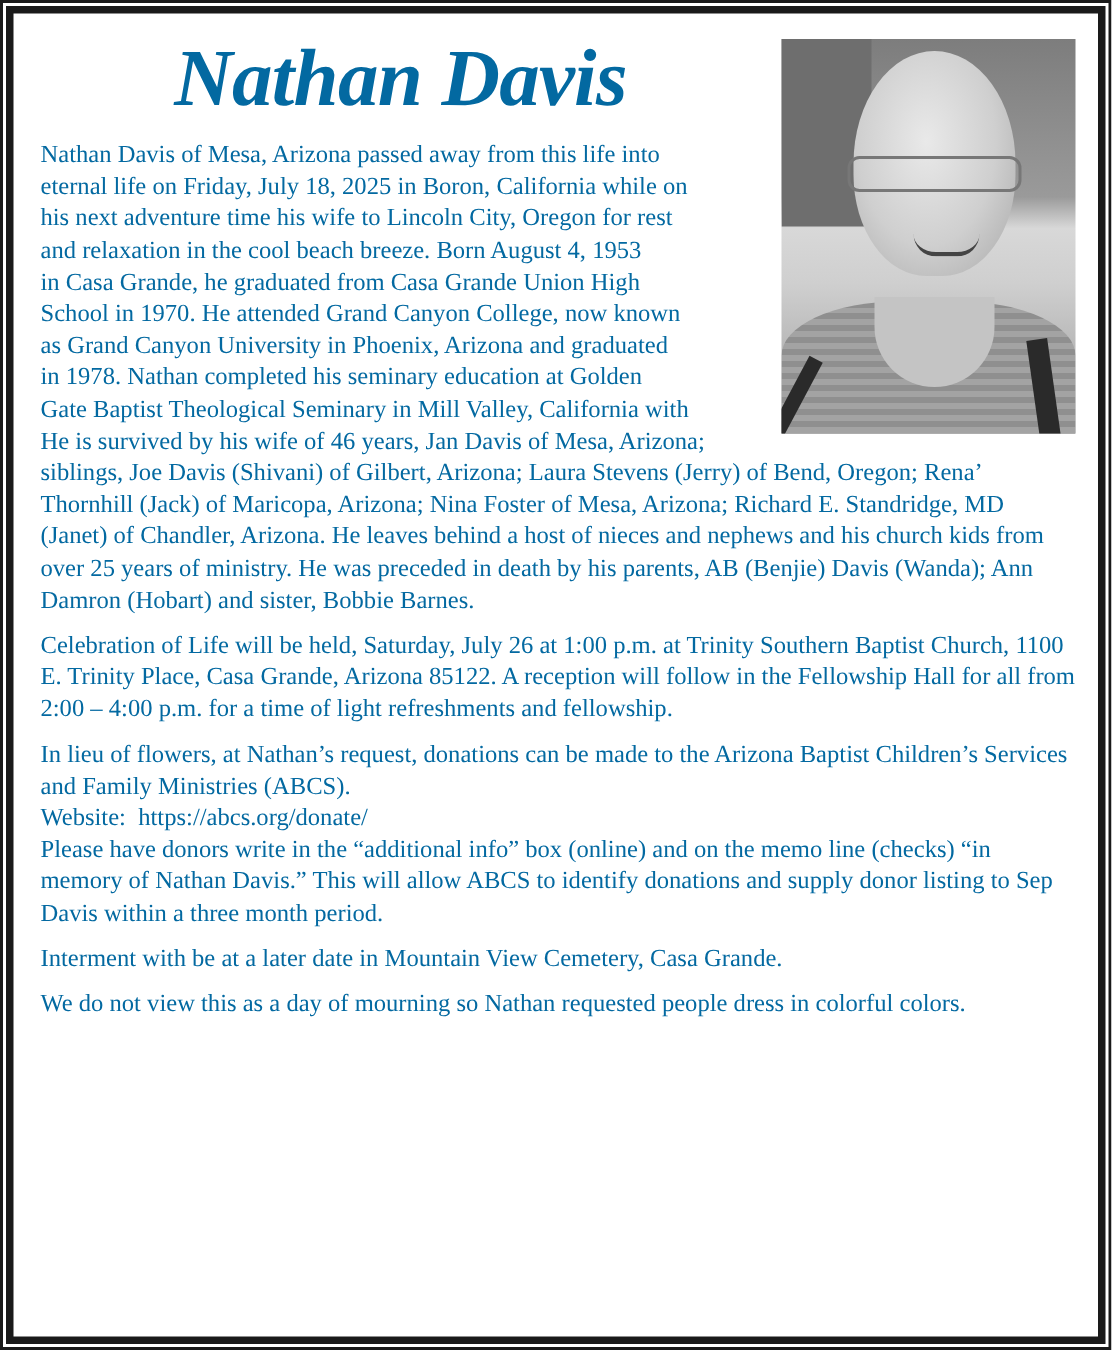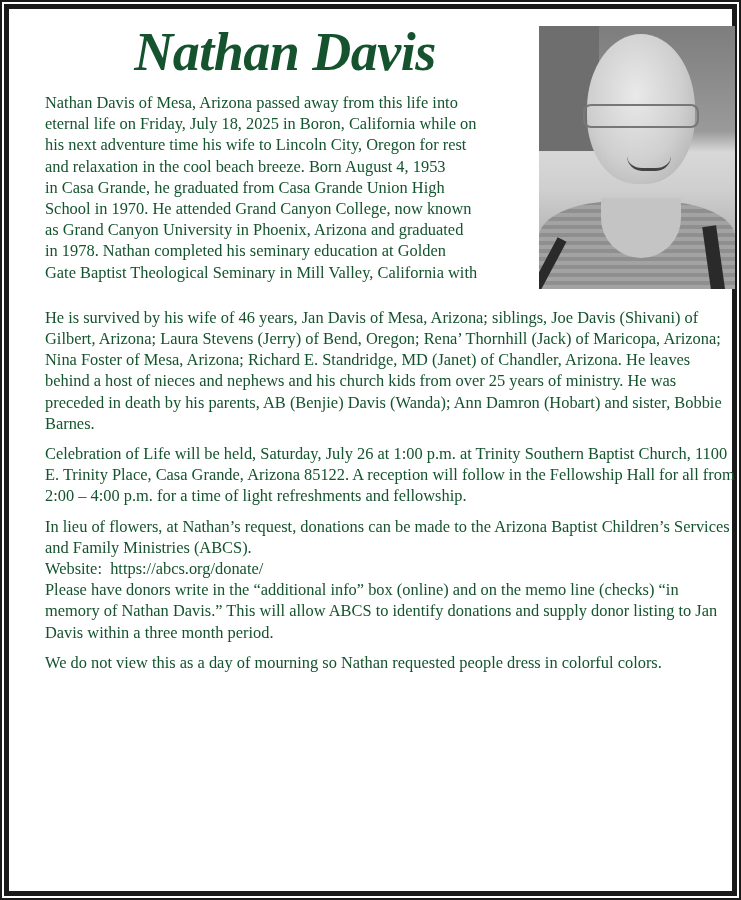--- a/index.html
+++ b/index.html
@@ -6,23 +6,23 @@
     body { width: 741px; height: 900px; overflow: hidden; position: relative; }
     .outer-frame {
       position: absolute; left: 0; top: 0; width: 741px; height: 900px;
       box-sizing: border-box; border: 2px solid #1a1a1a;
     }
     .inner-frame {
       position: absolute; left: 4px; top: 4px; width: 733px; height: 892px;
       box-sizing: border-box; border: 5px solid #1a1a1a; background: #fff;
     }
     .content {
-      position: absolute; left: 45px; top: 14px; width: 690px;
+      position: absolute; left: 27px; top: 14px; width: 690px;
       font-family: "Liberation Serif", "DejaVu Serif", serif;
-      color: #14532d; font-size: 16.4px; line-height: 21.2px;
+      color: #0369a1; font-size: 16.4px; line-height: 21.2px;
     }
     .title {
       font-family: "Liberation Serif", serif; font-style: italic; font-weight: bold;
       font-size: 54px; line-height: 60px; text-align: center;
       width: 480px; margin: 8px 0 10px 0; letter-spacing: -0.5px;
     }
     .photo {
       float: right; width: 196px; height: 263px; margin: -66px 0 6px 10px;
       position: relative; overflow: hidden;
       background: linear-gradient(180deg, #7d7d7d 0%, #9a9a9a 40%, #d8d8d8 48%, #cfcfcf 62%, #9a9a9a 100%);
@@ -36,21 +36,21 @@
     .photo .smile { position:absolute; left:88px; top:130px; width:44px; height:12px; border-bottom:3px solid #444; border-radius:0 0 22px 22px; }
     .photo .shirt {
       position:absolute; left:0; top:175px; width:196px; height:90px;
       background: repeating-linear-gradient(180deg, #8f8f8f 0px, #8f8f8f 4px, #a3a3a3 4px, #a3a3a3 8px);
       border-radius: 40% 40% 0 0;
     }
     .photo .collar { position:absolute; left:62px; top:172px; width:80px; height:60px; background:#c4c4c4; border-radius: 0 0 40px 40px; }
     .photo .strap-l { position:absolute; left:4px; top:210px; width:10px; height:60px; background:#2a2a2a; transform: rotate(28deg); }
     .photo .strap-r { position:absolute; left:168px; top:200px; width:14px; height:70px; background:#2a2a2a; transform: rotate(-8deg); }
     p { margin: 0 0 9px 0; }
-    .para-first { width: 484px; margin-bottom: 24px; }
+    .para-first { width: 484px; margin-bottom: 0; }
     .line { display:block; }
   </style>
 </head>
 <body>
 
 <div class="outer-frame"></div>
 <div class="inner-frame"></div>
 
 <div class="content">
   <div class="title">Nathan Davis</div>
@@ -77,17 +77,18 @@
     <span class="line">in 1978. Nathan completed his seminary education at Golden</span>
     <span class="line">Gate Baptist Theological Seminary in Mill Valley, California with</span>
   </p>
 
   <p>He is survived by his wife of 46 years, Jan Davis of Mesa, Arizona; siblings, Joe Davis (Shivani) of Gilbert, Arizona; Laura Stevens (Jerry) of Bend, Oregon; Rena’ Thornhill (Jack) of Maricopa, Arizona; Nina Foster of Mesa, Arizona; Richard E. Standridge, MD (Janet) of Chandler, Arizona.  He leaves behind a host of nieces and nephews and his church kids from over 25 years of ministry. He was preceded in death by his parents, AB (Benjie) Davis (Wanda); Ann Damron (Hobart) and sister, Bobbie Barnes.</p>
   <p>Celebration of Life will be held, Saturday, July 26 at 1:00 p.m. at Trinity Southern Baptist Church, 1100 E. Trinity Place, Casa Grande, Arizona 85122.  A reception will follow in the Fellowship Hall for all from 2:00 – 4:00 p.m. for a time of light refreshments and fellowship.</p>
 
   <p>
     <span class="line">In lieu of flowers, at Nathan’s request, donations can be made to the Arizona Baptist Children’s Services and Family Ministries (ABCS).</span>
     <span class="line"><span>Website:</span>&nbsp; <span>https://abcs.org/donate/</span></span>
-    <span class="line">Please have donors write in the “additional info” box (online) and on the memo line (checks) “in memory of Nathan Davis.”  This will allow ABCS to identify donations and supply donor listing to Jan Davis within a three month period.</span>
+    <span class="line">Please have donors write in the “additional info” box (online) and on the memo line (checks) “in memory of Nathan Davis.”  This will allow ABCS to identify donations and supply donor listing to Sep Davis within a three month period.</span>
   </p>
 
+  <p>Interment with be at a later date in Mountain View Cemetery, Casa Grande.</p>
   <p>We do not view this as a day of mourning so Nathan requested people dress in colorful colors.</p>
 </div>
 
 </body></html>

